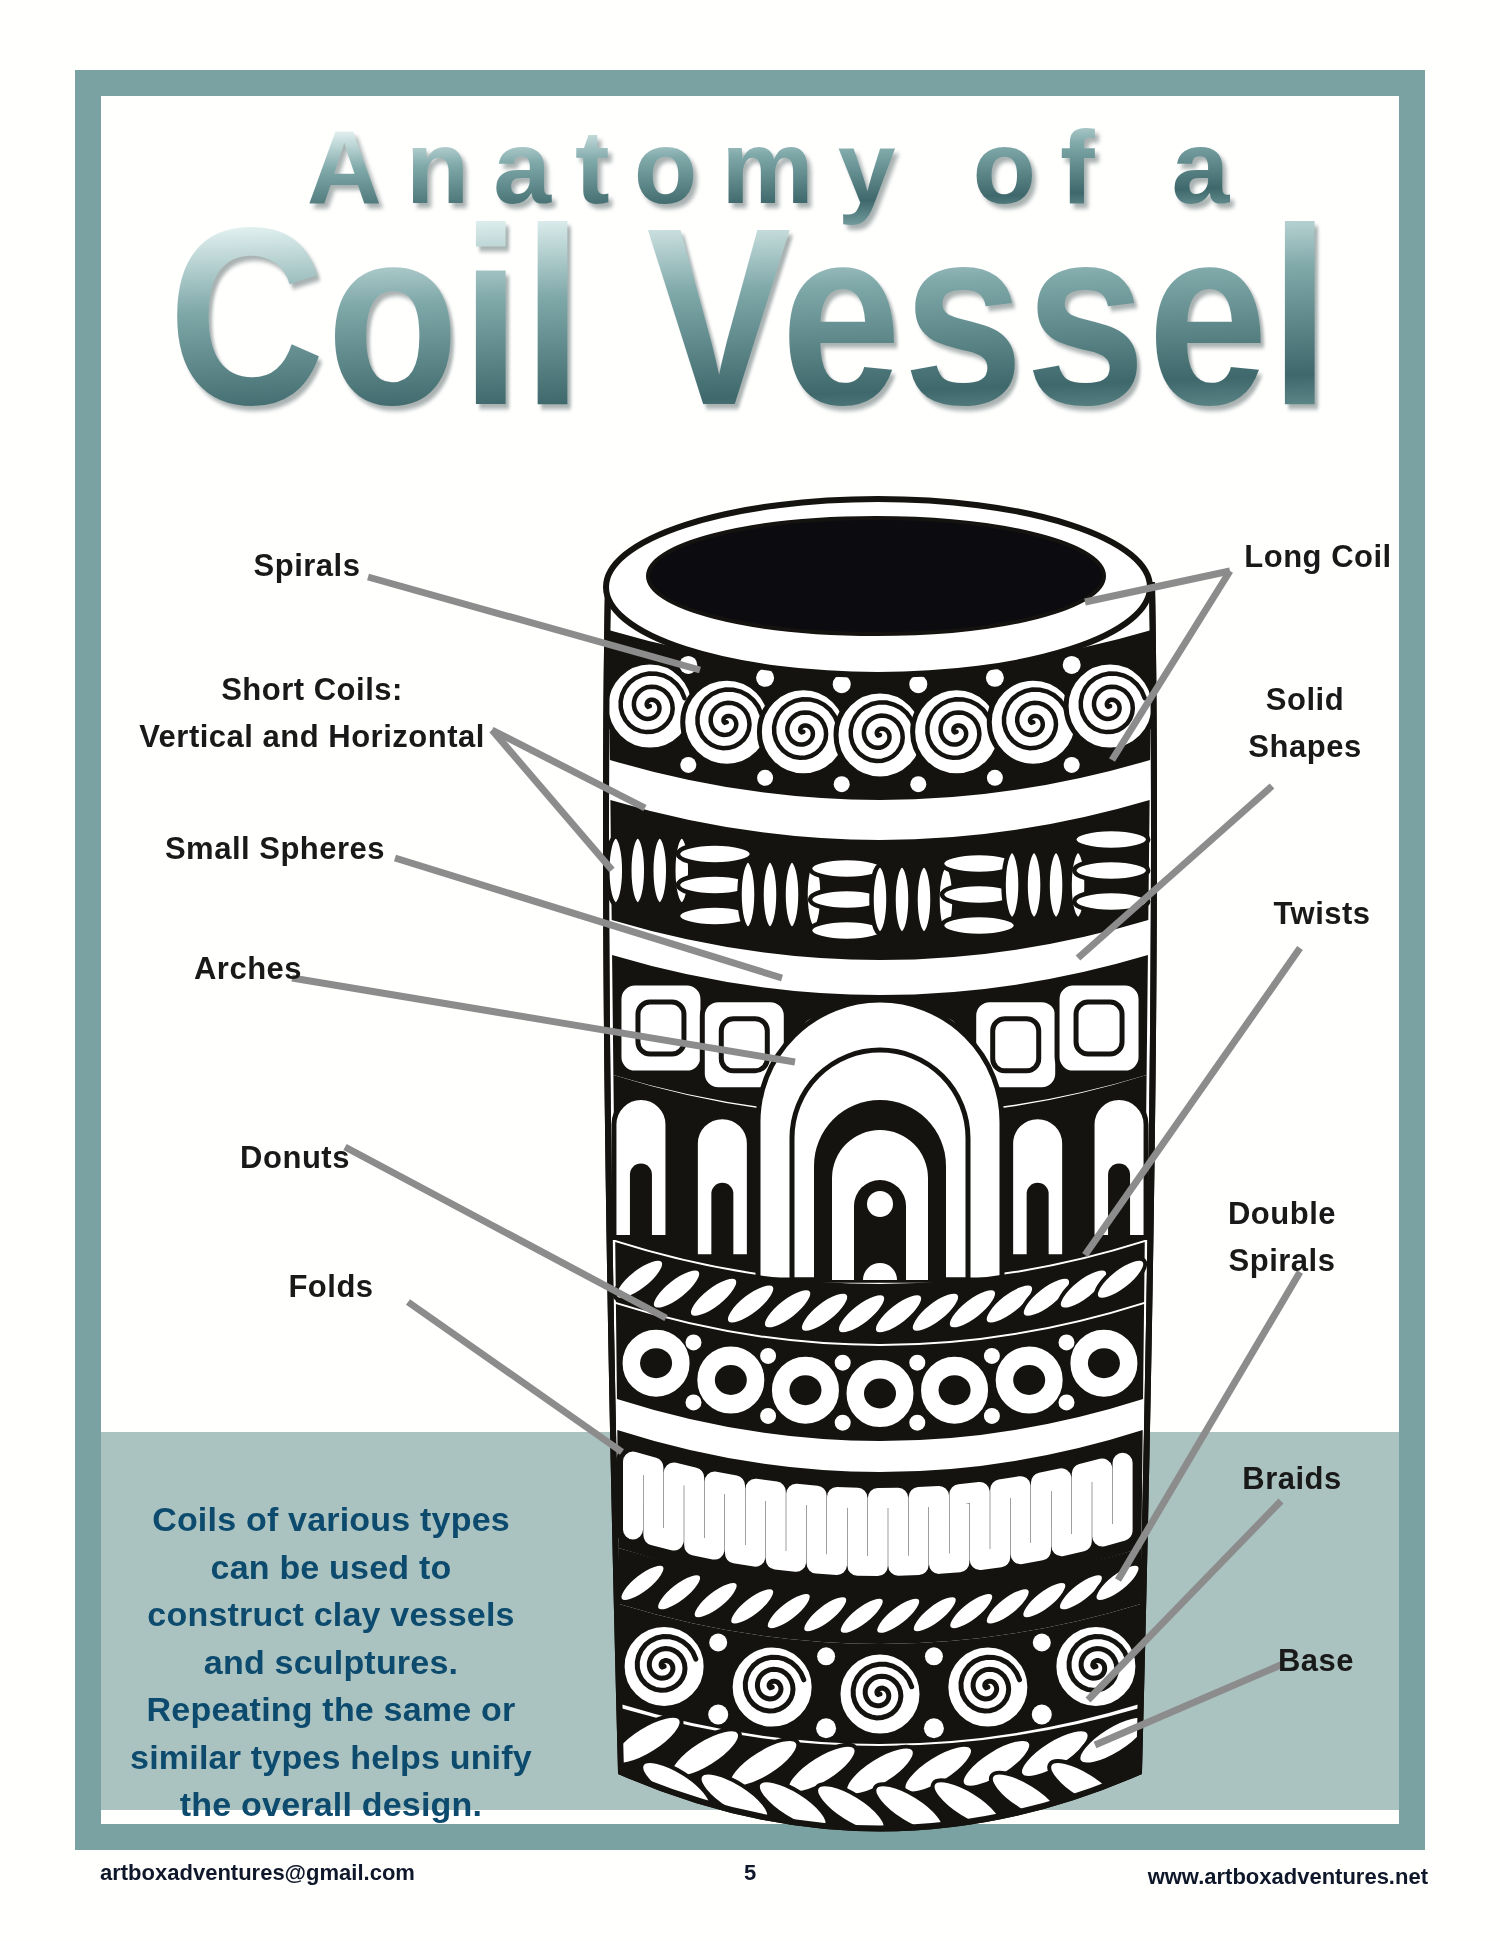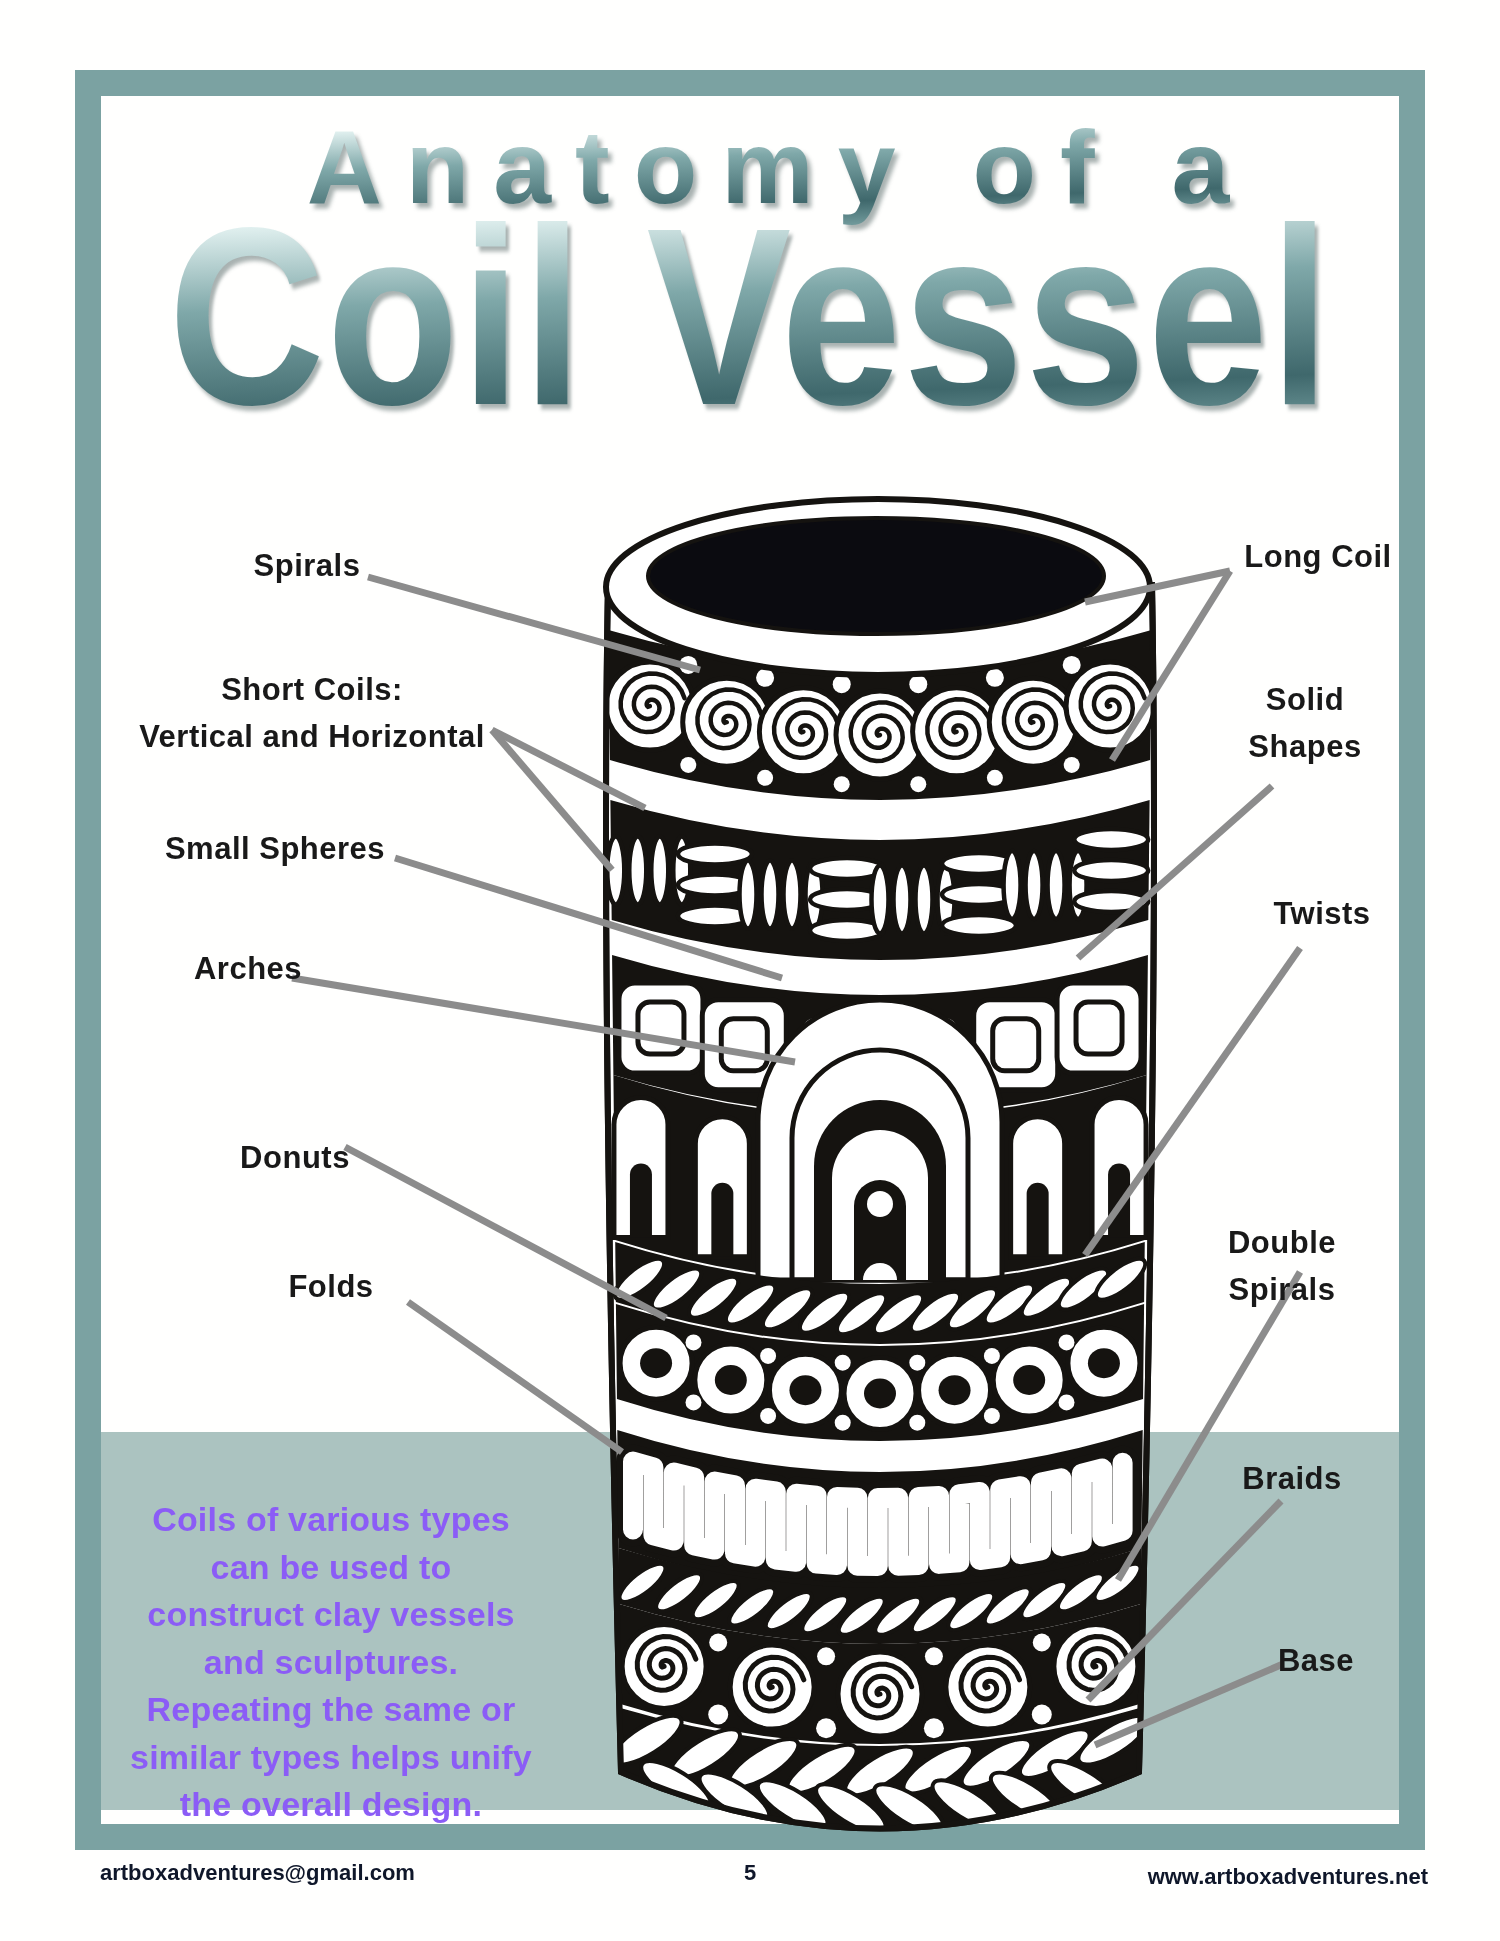--- a/index.html
+++ b/index.html
@@ -18,21 +18,21 @@
       font-size:104px;letter-spacing:24px;padding-left:60px;white-space:nowrap;}
   .title-line2{position:absolute;top:172px;left:50%;
       transform:translateX(-50%) scaleX(.86);transform-origin:center;
       font-size:252px;letter-spacing:2px;white-space:nowrap;}
   .diagram-label{position:absolute;transform:translate(-50%,-50%);
       font-size:31px;font-weight:700;color:#191919;text-align:center;
       white-space:pre-line;line-height:47px;letter-spacing:.5px;}
   #vessel-svg{position:absolute;left:575px;top:490px;}
   #leader-svg{position:absolute;left:0;top:0;pointer-events:none;}
   .info-box{position:absolute;left:108px;top:1496px;width:446px;
-      font-size:34px;font-weight:700;color:#8b5cf6;text-align:center;
+      font-size:34px;font-weight:700;color:#0c4a6e;text-align:center;
       line-height:47.5px;white-space:pre-line;letter-spacing:.2px;}
   .footer{position:absolute;left:0;top:1860px;width:1500px;height:40px;
       font-size:22px;font-weight:700;color:#0f172a;}
   .footer-email{position:absolute;left:100px;top:0;}
   .footer-page{position:absolute;left:50%;transform:translateX(-50%);top:0;}
   .footer-site{position:absolute;right:72px;top:4px;}
 </style>
 </head>
 <body>
 
@@ -274,21 +274,21 @@
       <div class="diagram-label" style="left: 312px; top: 713px;">Short Coils:
 Vertical and Horizontal</div>
       <div class="diagram-label" style="left: 275px; top: 848px;">Small Spheres</div>
       <div class="diagram-label" style="left: 248px; top: 968px;">Arches</div>
       <div class="diagram-label" style="left: 295px; top: 1157px;">Donuts</div>
       <div class="diagram-label" style="left: 331px; top: 1286px;">Folds</div>
       <div class="diagram-label" style="left: 1318px; top: 556px;">Long Coil</div>
       <div class="diagram-label" style="left: 1305px; top: 723px;">Solid
 Shapes</div>
       <div class="diagram-label" style="left: 1322px; top: 913px;">Twists</div>
-      <div class="diagram-label" style="left: 1282px; top: 1266px;">Double Spirals</div>
+      <div class="diagram-label" style="left: 1282px; top: 1237px;">Double Spirals</div>
       <div class="diagram-label" style="left: 1292px; top: 1478px;">Braids</div>
       <div class="diagram-label" style="left: 1316px; top: 1660px;">Base</div>
     </div>
 
   <div class="info-box">Coils of various types
 can be used to
 construct clay vessels
 and sculptures.
 Repeating the same or
 similar types helps unify

